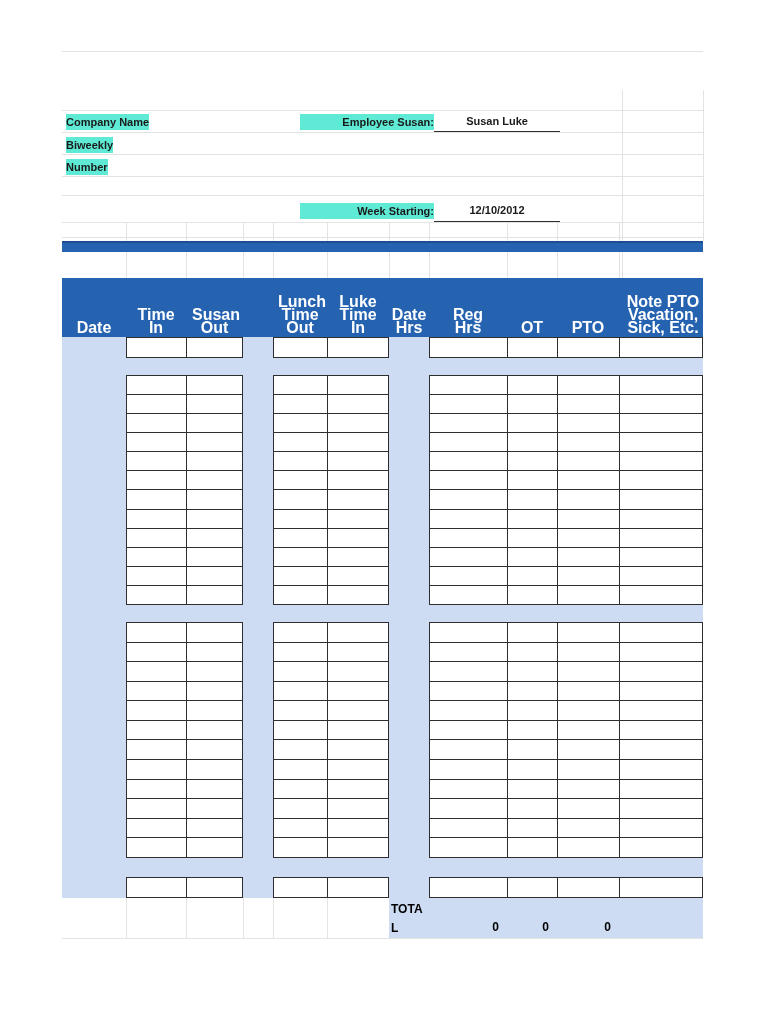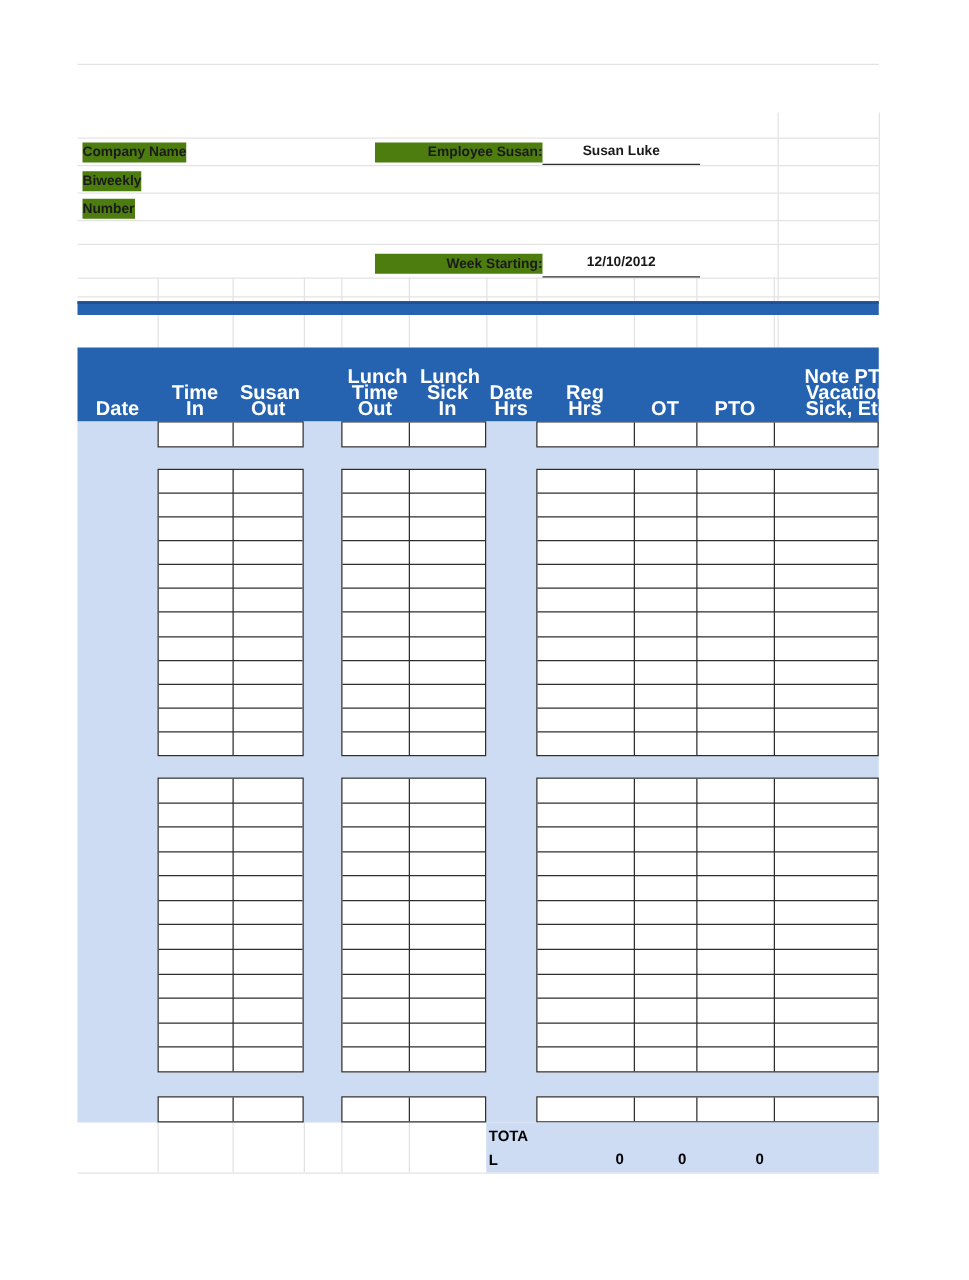--- a/index.html
+++ b/index.html
@@ -23,21 +23,21 @@
     left:62px;top:62px;width:641px;height:28px;background:var(--accent);
     color:#fff;font-weight:bold;font-size:15px;text-align:center;line-height:28px;
   }
   .divider-bar{left:62px;top:241px;width:641px;height:11px;background:var(--accent);border-top:2px solid #1d4e94;}
   .header-bar{left:62px;top:278px;width:641px;height:59px;background:var(--accent);}
   .hlabel{
     position:absolute;bottom:690px;box-sizing:border-box;
     color:#fff;font-weight:bold;font-size:16px;line-height:13px;text-align:center;
   }
   
-  .lbl{font-weight:bold;font-size:11px;line-height:16px;background:#4d7c0f;}
+  .lbl{font-weight:bold;font-size:11px;line-height:16px;background:#5eead4;}
   .lbl-r{text-align:right;}
   .field{
     font-weight:bold;font-size:11px;text-align:center;
     border-bottom:1.5px solid var(--border);
   }
   
   .panel{left:62px;top:337px;width:641px;height:561px;background:var(--panel);}
   
   .block{
     position:absolute;box-sizing:border-box;background:#fff;
@@ -117,26 +117,26 @@
 
   <div class="abs divider-bar"></div>
 
   <div class="abs panel"></div>
 
   <div class="abs header-bar"></div>
   <div class="hlabel" style="left:72px;width:44px;">Date</div>
   <div class="hlabel" style="left:134px;width:44px;">Time In</div>
   <div class="hlabel" style="left:192px;width:45px;">Susan Out</div>
   <div class="hlabel" style="left:278px;width:44px;">Lunch Time Out</div>
-  <div class="hlabel" style="left:336px;width:44px;">Lunch Sick In</div>
+  <div class="hlabel" style="left:336px;width:44px;">Luke Time In</div>
   <div class="hlabel" style="left:391px;width:36px;">Date Hrs</div>
   <div class="hlabel" style="left:438px;width:60px;">Reg Hrs</div>
   <div class="hlabel" style="left:512px;width:40px;">OT</div>
   <div class="hlabel" style="left:568px;width:40px;">PTO</div>
-  <div class="hlabel" style="left:623px;width:80px;margin-left:17px;">Note PTO Vacation, Sick, Etc.</div>
+  <div class="hlabel" style="left:623px;width:80px;">Note PTO Vacation, Sick, Etc.</div>
 
   <div class="block" style="left:126px;top:337px;width:117px;height:21px;">
     <div class="bdiv" style="left:58.5px;"></div>
   </div>
   <div class="block" style="left:273px;top:337px;width:116px;height:21px;">
     <div class="bdiv" style="left:52.5px;"></div>
   </div>
   <div class="block" style="left:429px;top:337px;width:274px;height:21px;">
     <div class="bdiv" style="left:76.5px;"></div>
     <div class="bdiv" style="left:126.5px;"></div>

